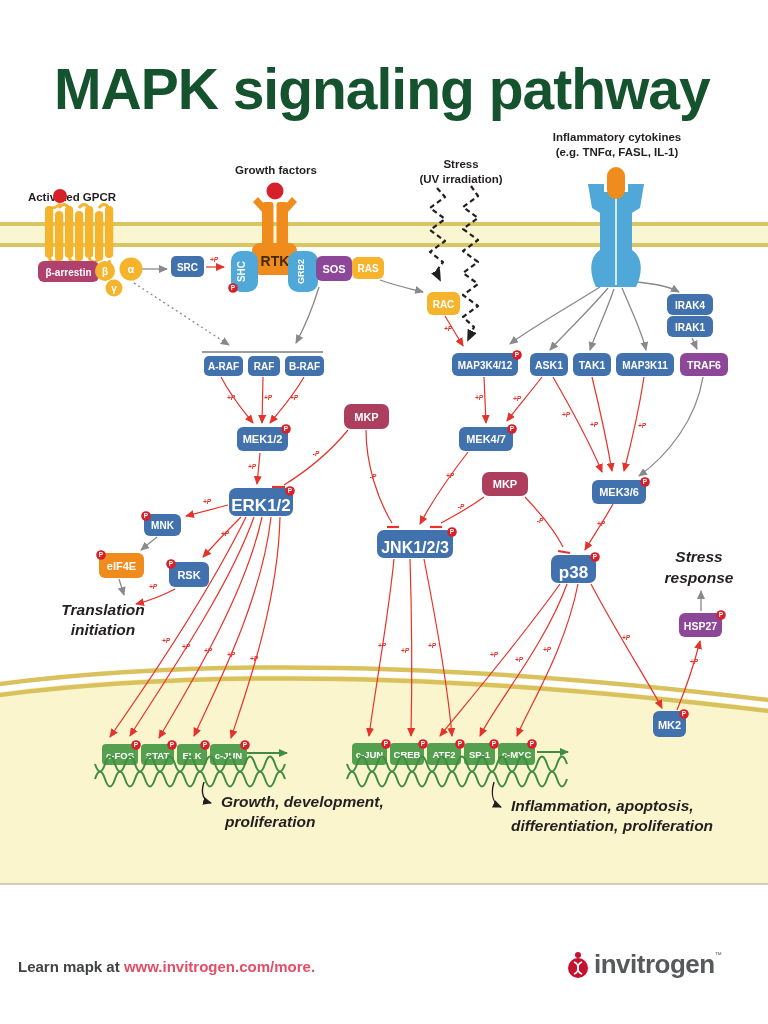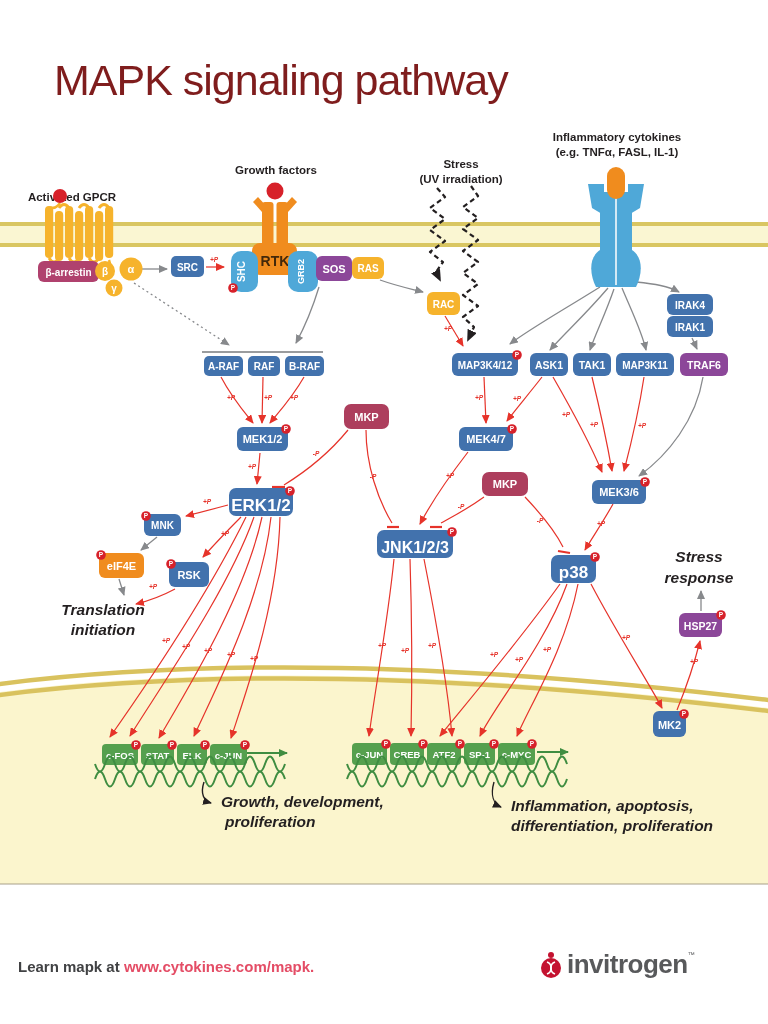--- a/index.html
+++ b/index.html
@@ -1,37 +1,37 @@
 <!DOCTYPE html>
 <html><head>
 <meta charset="utf-8">
 <style>
   html,body{margin:0;padding:0;background:#fff;}
   body{width:768px;height:1024px;position:relative;font-family:"Liberation Sans",sans-serif;overflow:hidden;}
-  #title{position:absolute;left:54px;top:56px;font-size:43px;font-weight:400;color:#7f1d1d;letter-spacing:-1px;margin:0;}
+  #title{position:absolute;left:54px;top:56px;font-size:57px;font-weight:700;color:#14532d;letter-spacing:-1px;margin:0;}
   #diagram{position:absolute;left:0;top:0;}
   svg text{font-family:"Liberation Sans",sans-serif;}
   .bt{fill:#fff;font-weight:bold;text-anchor:middle;}
   .rtkt{fill:#43280a;font-weight:bold;text-anchor:middle;}
   .lab{fill:#231f20;font-weight:bold;font-size:11.5px;text-anchor:middle;}
   .ital{fill:#231f20;font-weight:bold;font-style:italic;font-size:15.5px;}
   .rl{stroke:#e6332a;stroke-width:1.2;fill:none;}
   .gl{stroke:#87898c;stroke-width:1.3;fill:none;}
   .bl{stroke:#231f20;stroke-width:2.2;fill:none;stroke-dasharray:5,3.5;stroke-linejoin:round;}
   .tb{stroke:#e6332a;stroke-width:2.2;}
   .pp{fill:#e6332a;font-size:6.5px;font-weight:bold;font-style:italic;text-anchor:middle;}
   .pbc{fill:#d7212a;}
   .pbt{fill:#fff;font-size:6.5px;font-weight:bold;text-anchor:middle;}
   .blue{fill:#4272ad;}.lblue{fill:#4fa8d8;}.yellow{fill:#f6b32c;}.orange{fill:#f08c1e;}
   .purple{fill:#8c4799;}.magenta{fill:#b0416e;}.maroon{fill:#ad3e5d;}.green{fill:#55a04e;}
   .dna{stroke:#3f8d41;stroke-width:2;fill:none;}
   #footer{position:absolute;left:0;top:940px;width:768px;height:84px;}
   #learn{position:absolute;left:18px;top:18px;font-size:15px;font-weight:600;color:#414244;}
   #learn .url{color:#e44d66;}
-  #logo{position:absolute;left:538px;top:11px;display:flex;align-items:flex-start;}
+  #logo{position:absolute;left:565px;top:11px;display:flex;align-items:flex-start;}
   #brand{font-size:26px;font-weight:bold;color:#58595b;letter-spacing:-0.5px;line-height:1;margin-left:3px;}
   #tm{font-size:7px;color:#58595b;vertical-align:top;}
 </style>
 </head>
 <body>
 
 <h1 id="title">MAPK signaling pathway</h1>
 
 <svg id="diagram" width="768" height="1024" viewBox="0 0 768 1024">
   <defs>
@@ -473,21 +473,21 @@
     <text class="ital" x="225" y="827">proliferation</text>
     <path d="M494,782 C490,796 494,804 501,807" stroke="#231f20" stroke-width="1.4" fill="none" marker-end="url(#mBs)"></path>
     <text class="ital" x="511" y="811">Inflammation, apoptosis,</text>
     <text class="ital" x="511" y="831">differentiation, proliferation</text>
   </g>
 </svg>
 
 <div id="footer">
   <div id="learn">
     <span>Learn mapk at</span>
-    <span class="url">www.cytokines.com/mapk</span><span class="url">.</span>
+    <span class="url">www.invitrogen.com/more</span><span class="url">.</span>
   </div>
   <div id="logo">
     <svg width="26" height="28" viewBox="0 0 26 28">
       <circle cx="13" cy="4" r="3" fill="#c41230"></circle>
       <circle cx="13" cy="17" r="10" fill="#c41230"></circle>
       <path d="M9,11 C17,14 9,20 17,23" stroke="#fff" stroke-width="1.8" fill="none"></path>
       <path d="M17,11 C9,14 17,20 9,23" stroke="#fff" stroke-width="1.8" fill="none"></path>
     </svg>
     <span id="brand">invitrogen</span>
     <span id="tm">™</span>

